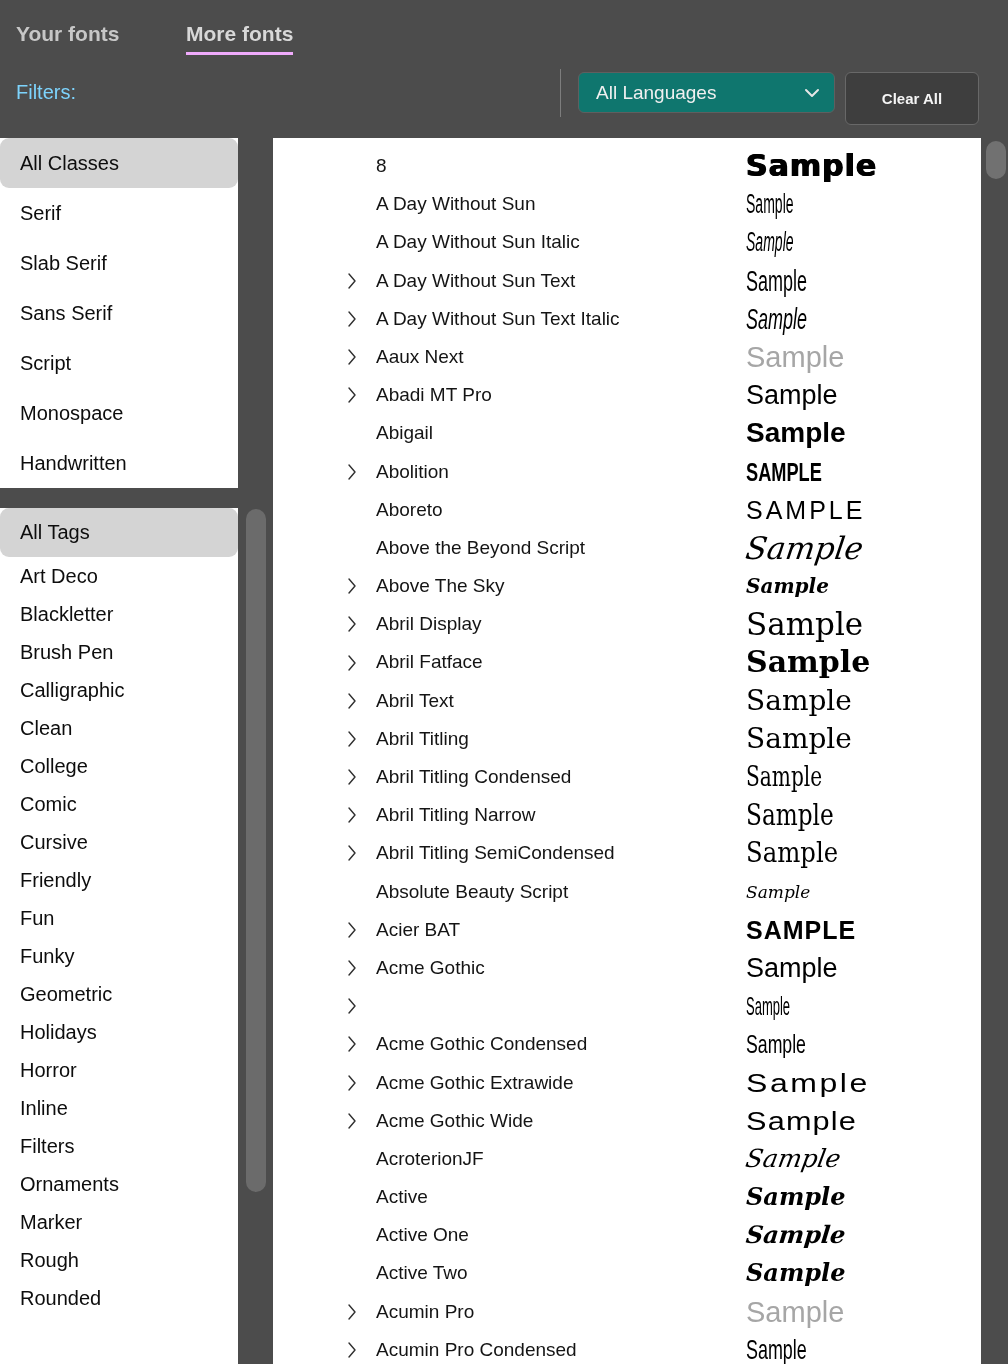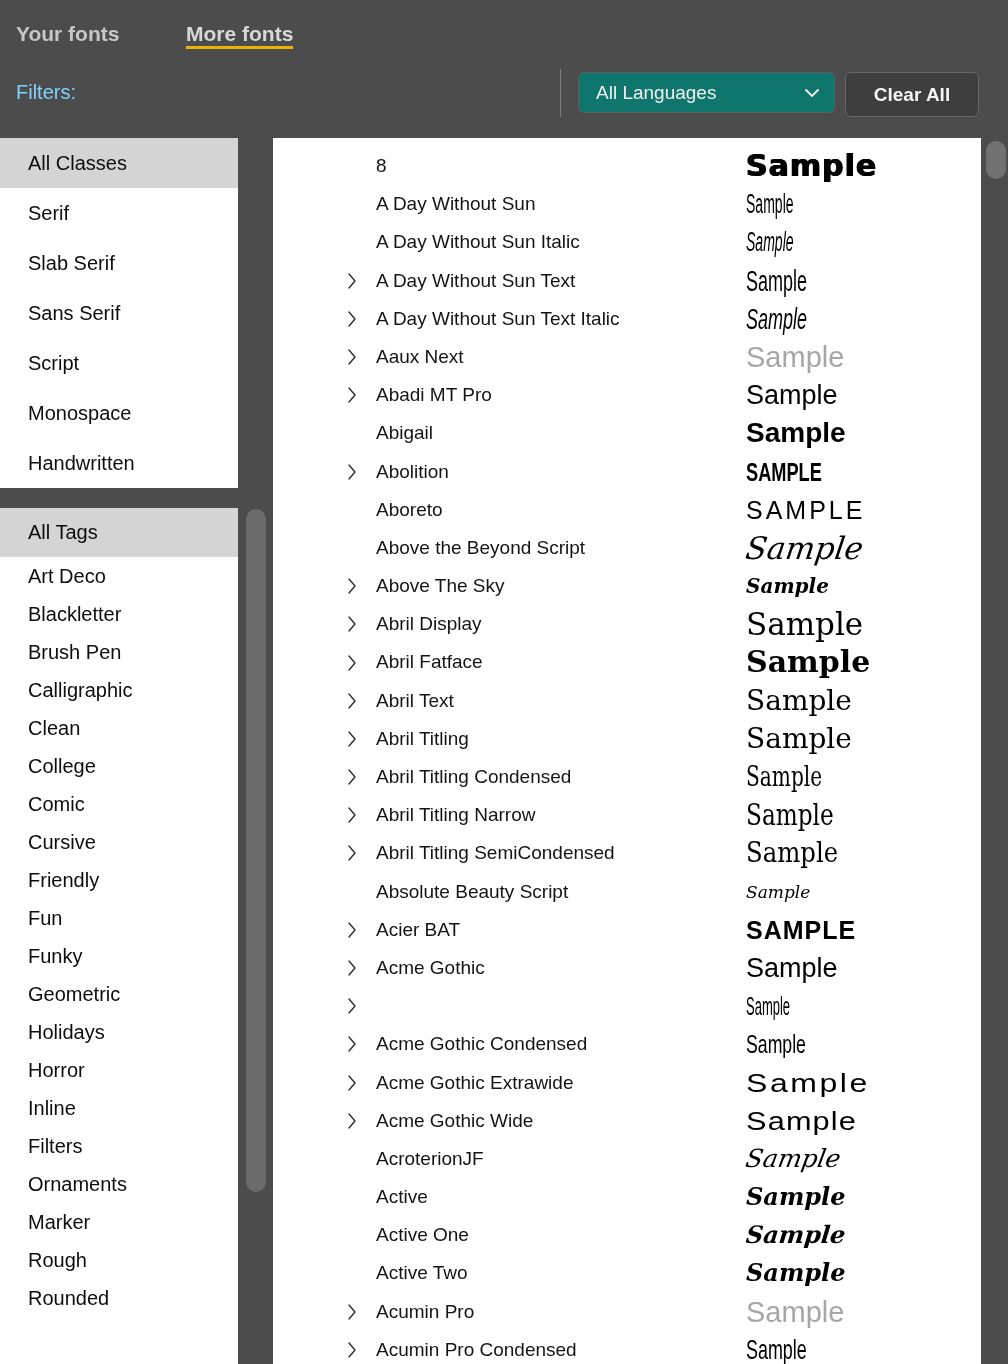--- a/index.html
+++ b/index.html
@@ -5,43 +5,43 @@
   html,body{margin:0;padding:0;}
   body{
     width:1008px;height:1364px;overflow:hidden;position:relative;
     background:#4c4c4c;
     font-family:"Liberation Sans","DejaVu Sans",sans-serif;
     -webkit-font-smoothing:antialiased;
   }
 
   
   .tab{position:absolute;top:22px;font-size:21px;font-weight:bold;color:#c7c7c7;cursor:pointer;white-space:nowrap;}
-  .tab.active{color:#d8d8d8;border-bottom:3px solid #eab308;}
+  .tab.active{color:#d8d8d8;border-bottom:3px solid #f0abfc;padding-bottom:6px;}
   .filters-label{position:absolute;left:16px;top:81px;font-size:20px;color:#7dd3fc;}
   .hdr-divider{position:absolute;left:560px;top:69px;width:1px;height:48px;background:#7d7d7d;}
   .dropdown{
     position:absolute;left:578px;top:72px;width:257px;height:41px;box-sizing:border-box;
     background:#0f766e;border:1px solid #5f5f5f;border-radius:6px;
     display:flex;align-items:center;justify-content:space-between;
     padding:0 14px 0 17px;cursor:pointer;
   }
   .dropdown .val{font-size:19px;color:#f0f0f0;}
   .clear-btn{
-    position:absolute;left:845px;top:72px;width:134px;height:45px;box-sizing:border-box;
+    position:absolute;left:845px;top:72px;width:134px;height:53px;box-sizing:border-box;
     background:#3e3e3e;border:1px solid #686868;border-radius:6px;
-    color:#f5f5f5;font-size:19px;font-weight:600;font-family:inherit;cursor:pointer;
+    color:#f5f5f5;font-size:15px;font-weight:600;font-family:inherit;cursor:pointer;
     display:flex;align-items:center;justify-content:center;
   }
 
   
   .classes-panel{position:absolute;left:0;top:138px;width:238px;height:350px;background:#ffffff;overflow:hidden;}
   .tags-panel{position:absolute;left:0;top:508px;width:238px;height:856px;background:#ffffff;overflow:hidden;}
   .side-item{
-    height:50px;display:flex;align-items:center;padding-left:28px;
-    font-size:20px;color:#0d0d0d;cursor:pointer;white-space:nowrap;
+    height:50px;display:flex;align-items:center;padding-left:20px;
+    font-size:20px;color:#0d0d0d;cursor:pointer;white-space:nowrap;border-radius:9px;
   }
   .tags-panel .side-item{height:38px;}
   .side-item.selected{background:#d4d4d4;}
   .tags-panel .side-item.selected{height:49px;}
 
   .mid-scroll-thumb{position:absolute;left:246px;top:509px;width:20px;height:683px;border-radius:10px;background:#6b6b6b;cursor:pointer;}
   .right-scroll-thumb{position:absolute;left:986px;top:141px;width:20px;height:38px;border-radius:10px;background:#717171;cursor:pointer;}
 
   
   .font-list{position:absolute;left:273px;top:138px;width:708px;height:1226px;background:#ffffff;overflow:hidden;padding-top:9px;box-sizing:border-box;}

